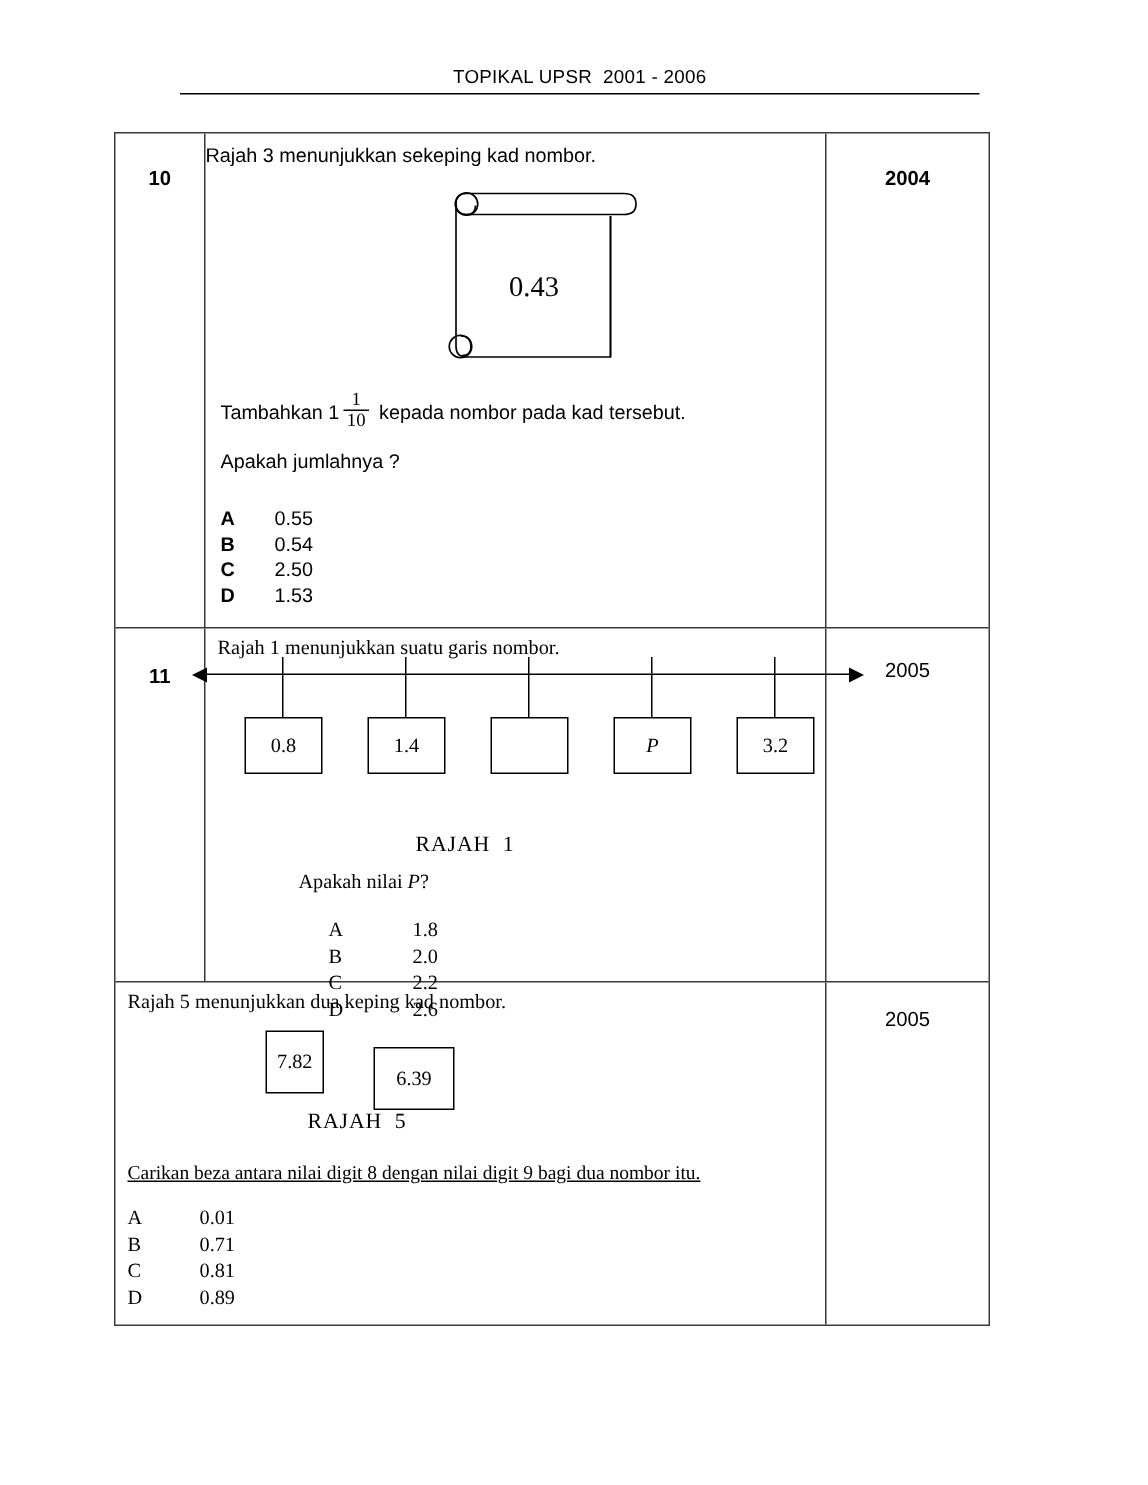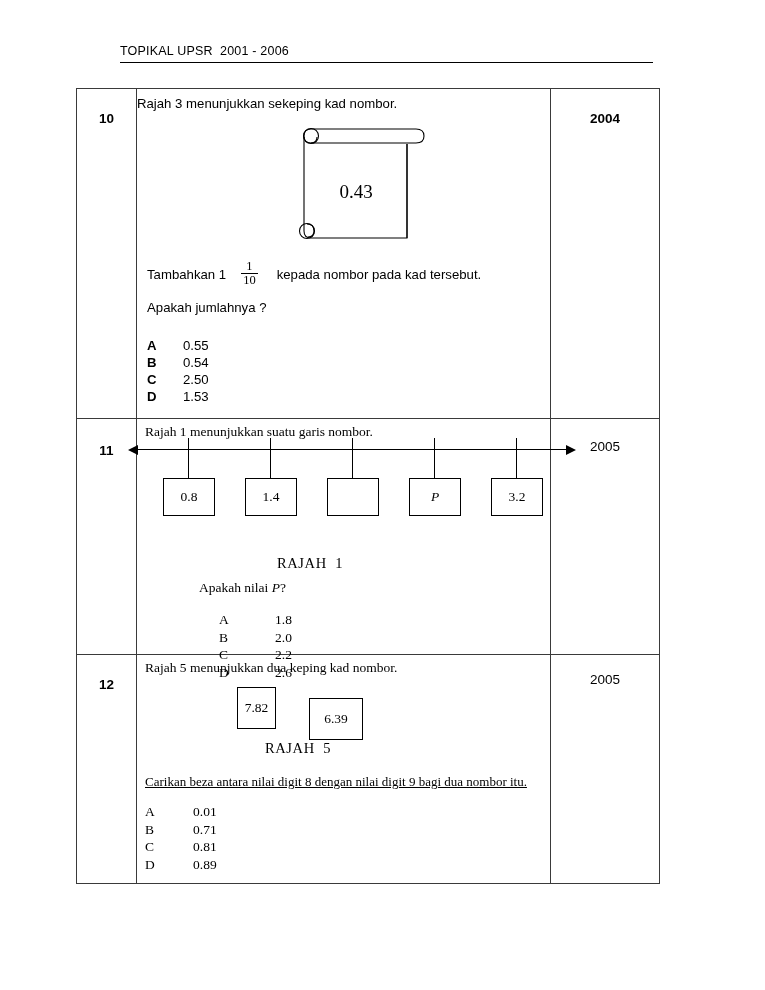--- a/index.html
+++ b/index.html
@@ -16,21 +16,21 @@
     overflow: hidden;
   }
 
   
   .page-header {
     position: absolute;
     left: 120px;
     top: 44px;
     width: 533px;
     border-bottom: 1px solid #000;
-    text-align: left;
+    text-align: center;
     padding-bottom: 4px;
     box-sizing: border-box;
   }
   .page-header-text {
     font-family: "Liberation Sans", sans-serif;
     font-size: 12.5px;
     letter-spacing: 0.2px;
     white-space: pre;
   }
 
@@ -117,21 +117,20 @@
     text-align: center;
     font-family: Liberation Serif, serif;
     font-size: 19px;
   }
   .r10-q1 {
     position: absolute;
     left: 10px;
     top: 172px;
     display: flex;
     align-items: center;
-    gap: 12px;
   }
   .r10-q2 {
     position: absolute;
     left: 10px;
     top: 211px;
   }
   .frac {
     display: inline-flex;
     flex-direction: column;
     align-items: center;
@@ -394,23 +393,20 @@
         </div>
       </div>
 
     </div>
     <div class="col-year">
       <div class="yearlabel">2005</div>
     </div>
   </div>
 
   <div class="qrow row12">
-    <div class="col-num">
-      <div class="qnum">12</div>
-    </div>
     <div class="col-body">
 
       <div class="r12-intro">Rajah 5 menunjukkan dua keping kad nombor.</div>
 
       <div class="card card-a">7.82</div>
       <div class="card card-b">6.39</div>
 
       <div class="rajah-cap r12-cap">RAJAH  5</div>
 
       <div class="r12-prompt">Carikan beza antara nilai digit 8 dengan nilai digit 9 bagi dua nombor itu.</div>

